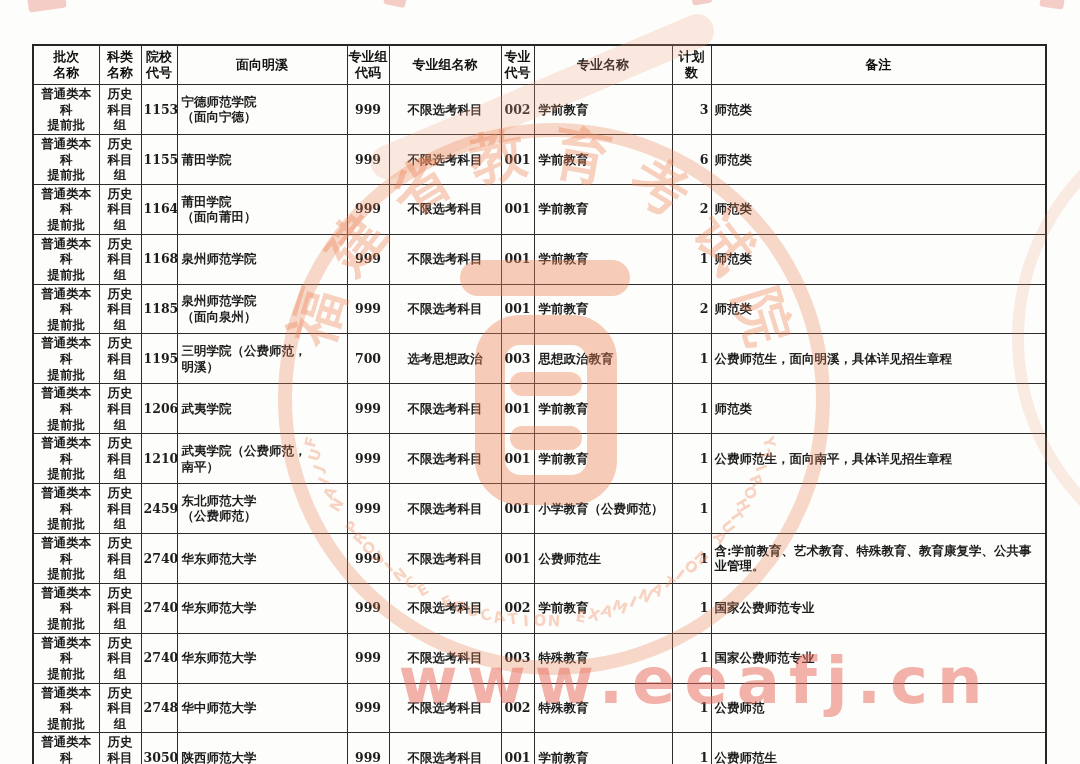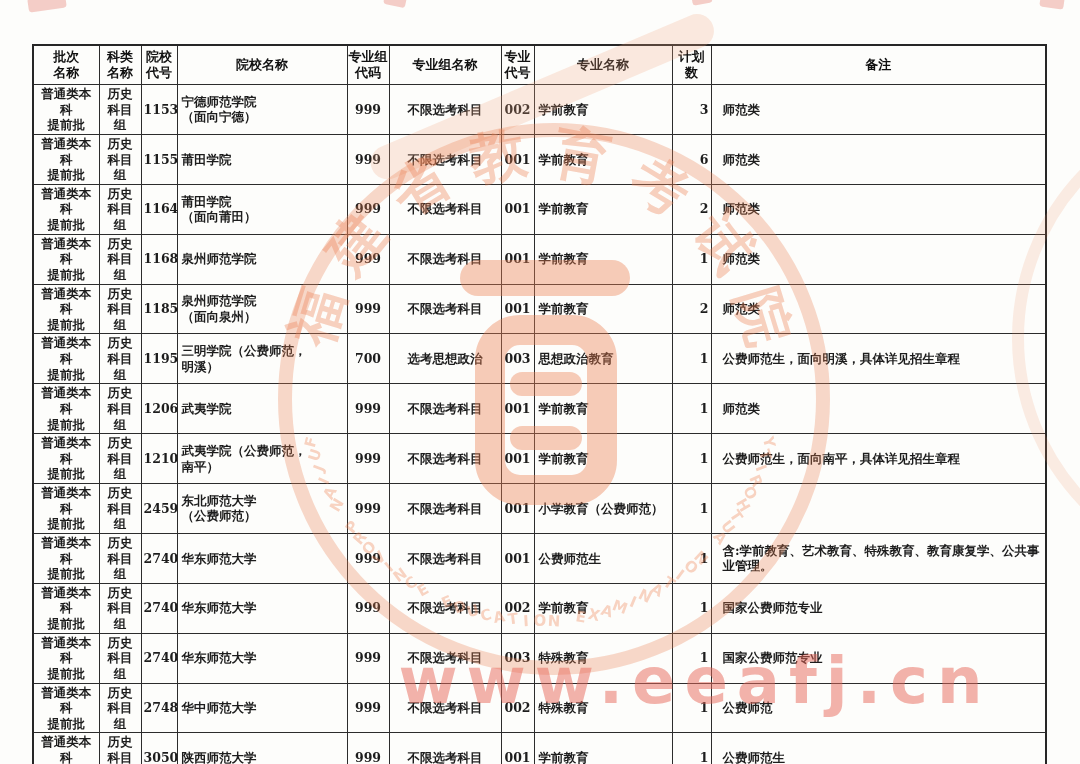--- a/index.html
+++ b/index.html
@@ -24,21 +24,21 @@
     line-height:1.25;
   }
   table.plan th {
     font-family:"DejaVu Sans","Liberation Sans",sans-serif;
     font-weight:bold; font-size:13px; text-align:center;
     height:36px; padding:1px 1px; color:#111;
   }
   table.plan tbody tr { height:35px;font-weight:bold; }
   table.plan td { font-size:12.5px; padding:1px 2px; text-align:center; }
   table.plan td.c3, table.plan td.c7 { text-align:left; padding-left:4px; }
-  table.plan td.c9 { text-align:left; padding-left:11px; }
+  table.plan td.c9 { text-align:left; padding-left:3px; }
   table.plan td.c8 { text-align:right; padding-right:2px; }
 
   
   .wm { position:absolute; inset:0; pointer-events:none; }
   .seal-ring {
     position:absolute; left:278px; top:123px; width:524px; height:524px;
     border:14px solid rgba(236,128,82,0.30); border-radius:50%;
   }
   .seal-emblem { position:absolute; left:460px; top:252px; }
   .wm-char { position:absolute; font-family:"DejaVu Sans","Liberation Sans",sans-serif; font-weight:bold; }
@@ -89,21 +89,21 @@
       <col style="width:335px">
     </colgroup>
     <thead>
       <tr id="header-row">
           <th>批次
 名称</th>
           <th>科类
 名称</th>
           <th>院校
 代号</th>
-          <th>院校名称</th>
+          <th>面向明溪</th>
           <th>专业组
 代码</th>
           <th>专业组名称</th>
           <th>专业
 代号</th>
           <th>专业名称</th>
           <th>计划
 数</th>
           <th>备注</th>
         </tr>

